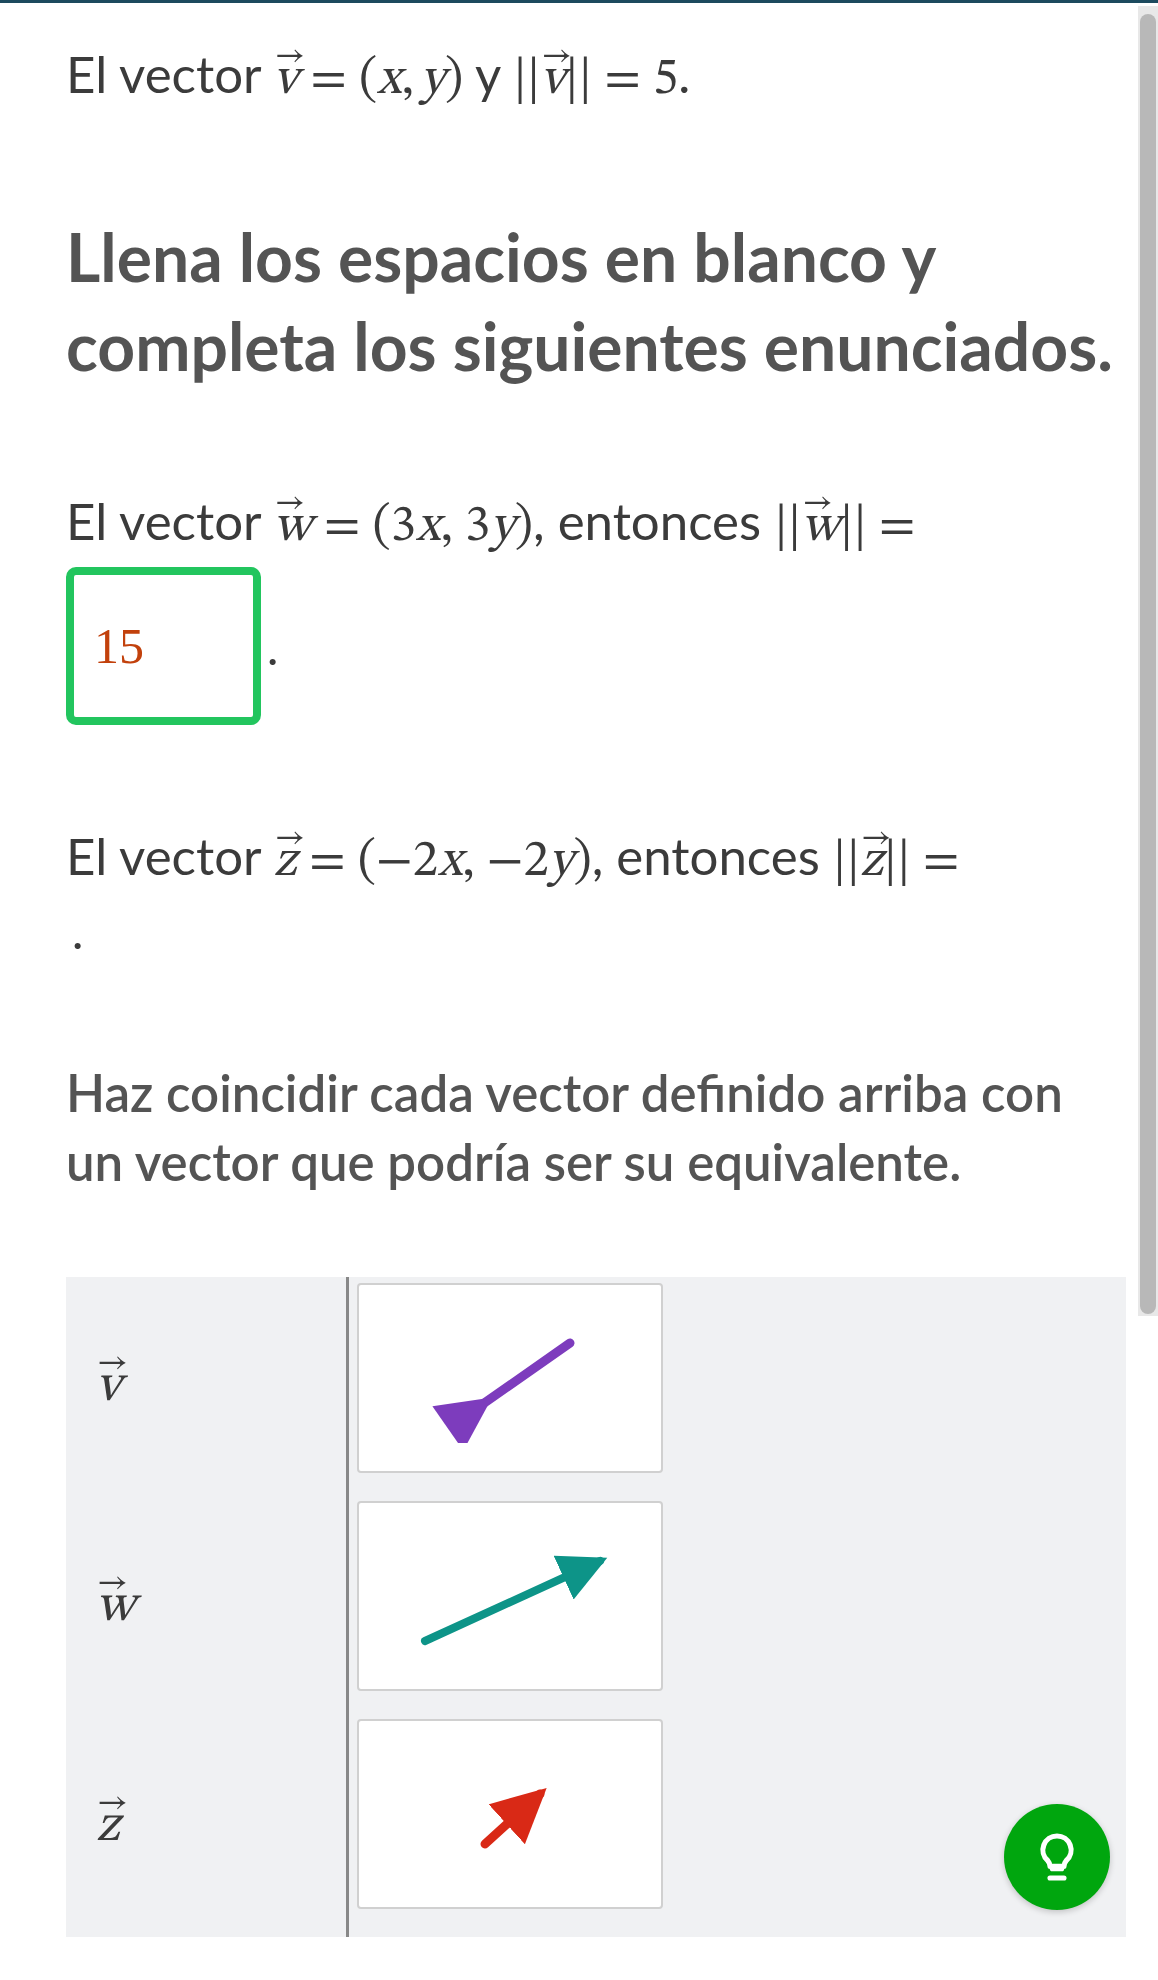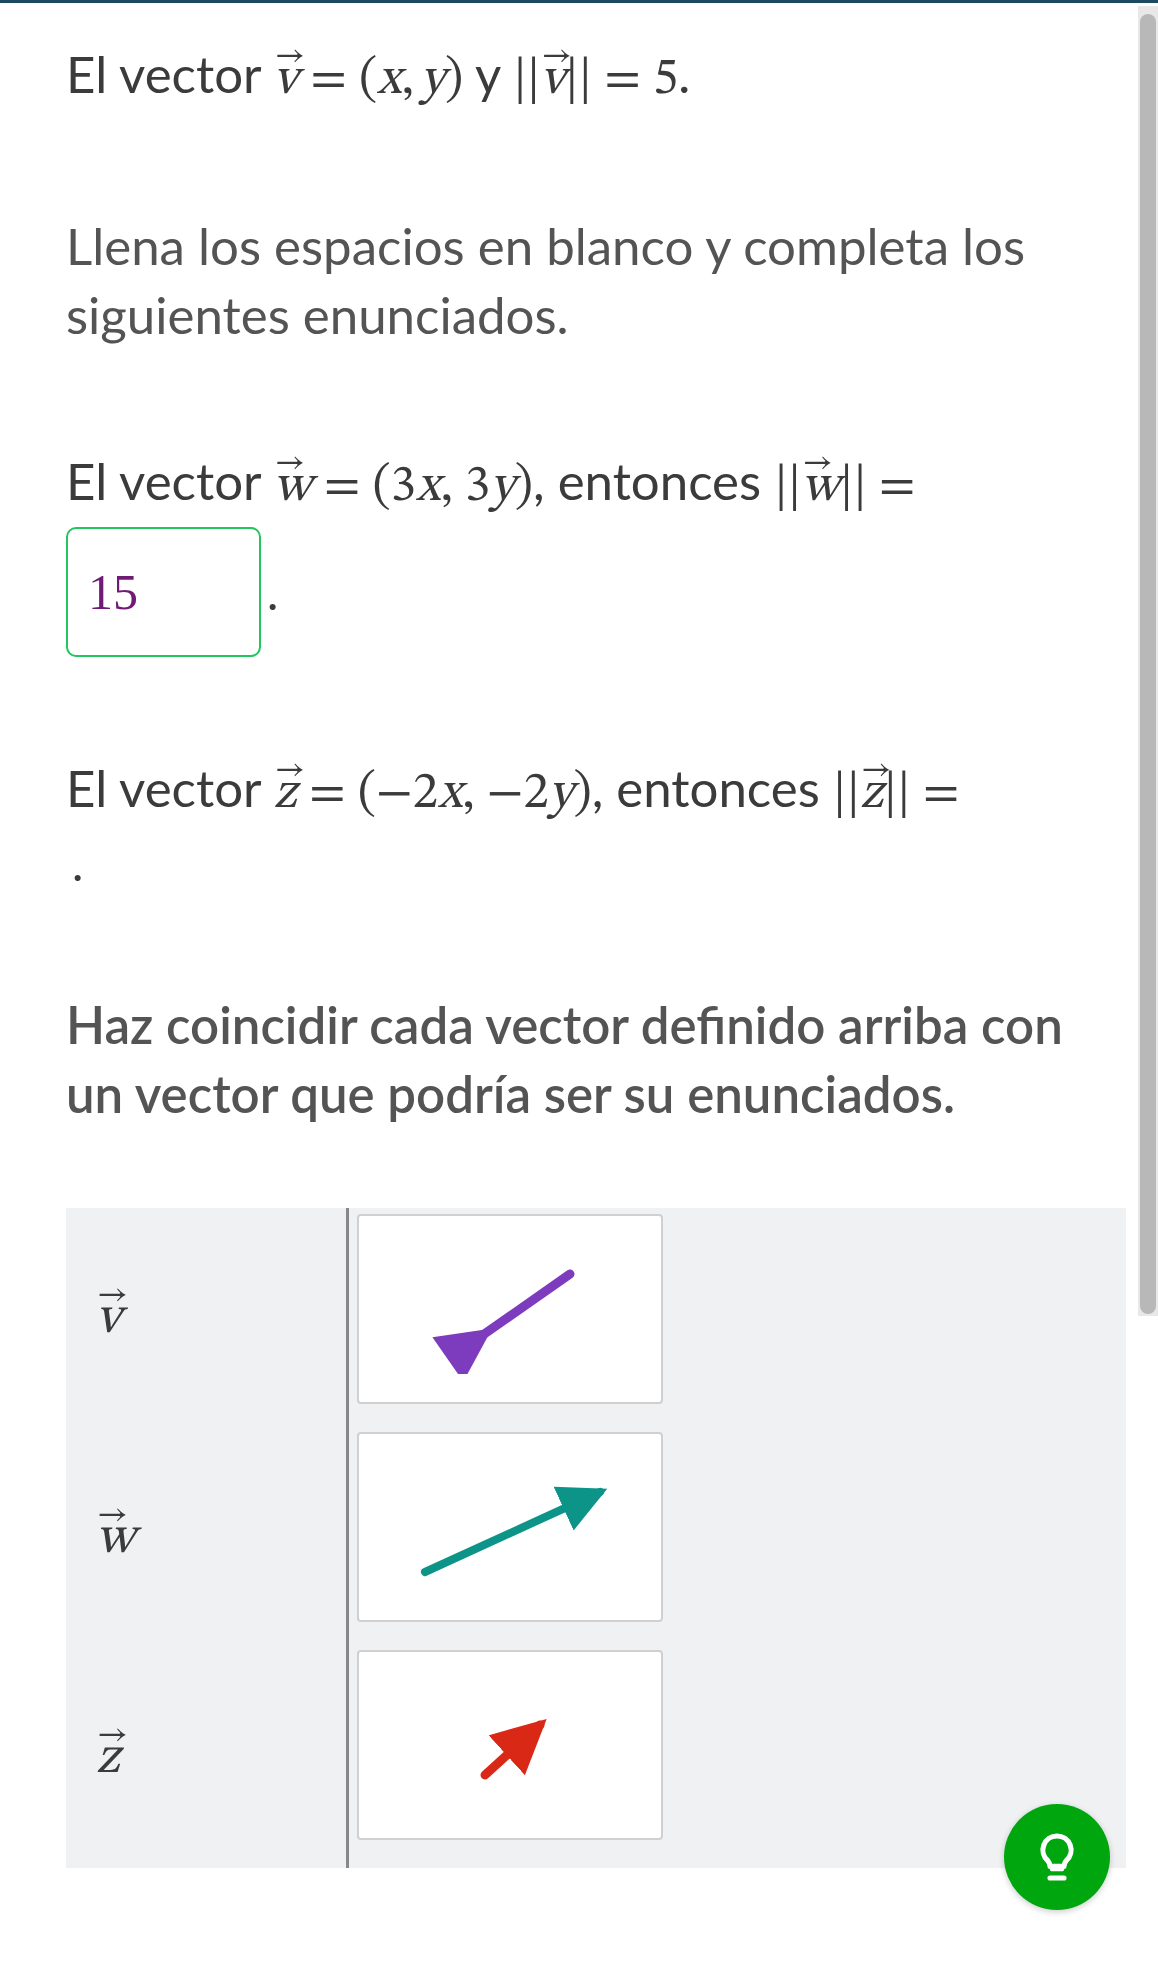--- a/index.html
+++ b/index.html
@@ -2,27 +2,27 @@
 <html><head>
 <meta charset="utf-8">
 <style>
   * { box-sizing: border-box; margin: 0; padding: 0; }
   html, body { width: 1158px; height: 1980px; background: #fff; font-family: -apple-system, "Segoe UI", Lato, Arial, sans-serif; }
   body { border-top: 3px solid #1c4a5e; position: relative; }
   .content { padding: 40px 32px 0 46px; color: #3b3b3b; margin-left: 20px; }
   .line1 { font-size: 51px; color: #3b3b3b; margin-bottom: 100px; }
   .math { font-family: "Cambria Math", "STIX Two Math", "Times New Roman", serif; font-style: italic; }
   .math-up { font-style: normal; }
-  .instr { font-size: 51px; font-weight: 400; color: #545454; line-height: 1.35; margin-bottom: 100px; }
+  .instr { font-size: 66px; font-weight: 700; color: #545454; line-height: 1.35; margin-bottom: 100px; }
   .eqline { font-size: 51px; color: #3b3b3b; margin-bottom: 8px; }
   .input-row { display: flex; align-items: center; margin-bottom: 100px; }
   .answer-input {
-    width: 195px; height: 130px; border: 2px solid #22c55e; border-radius: 10px;
+    width: 195px; height: 158px; border: 8px solid #22c55e; border-radius: 10px;
     font-size: 50px; font-family: "Cambria Math","Times New Roman",serif;
-    padding: 0 20px; color: #701a75; background:#fff;
+    padding: 0 20px; color: #c2410c; background:#fff;
   }
   .period { font-size: 48px; margin-left: 6px; color:#3b3b3b; }
   .instr2 { font-size: 51px; font-weight: 600; color: #545454; line-height: 1.35; margin-bottom: 80px; }
   
   .match-area { background: #f0f1f3; width: 100%; padding: 0; display: flex; position: relative; }
   .labels-col { width: 280px; display: flex; flex-direction: column; }
   .label-cell { height: 220px; display:flex; align-items:center; padding-left: 30px; font-size: 52px; }
   .divider { width: 3px; background: #888; }
   .cards-col { padding: 6px 0 0 8px; display: flex; flex-direction: column; gap: 28px; }
   .card {
@@ -69,21 +69,21 @@
     <span class="period">.</span>
   </div>
 
   <div class="eqline">
     <span>El vector </span><span class="math"><span class="vec-arrow"><span class="arrow-over">→</span>z</span>&nbsp;<span class="math-up">=</span>&nbsp;<span class="math-up">(−2</span>x<span class="math-up">, −2</span>y<span class="math-up">)</span></span><span>, entonces </span><span class="math"><span class="math-up">||</span><span class="vec-arrow"><span class="arrow-over">→</span>z</span><span class="math-up">||</span>&nbsp;<span class="math-up">=</span></span>
   </div>
   <div class="input-row">
     <span class="period">.</span>
   </div>
 
-  <div class="instr2">Haz coincidir cada vector definido arriba con un vector que podría ser su enunciados.</div>
+  <div class="instr2">Haz coincidir cada vector definido arriba con un vector que podría ser su equivalente.</div>
 
   <div class="match-area">
     <div class="labels-col">
       <div class="label-cell">
         <span class="math"><span class="vec-arrow"><span class="arrow-over">→</span><span>v</span></span></span>
       </div>
       <div class="label-cell">
         <span class="math"><span class="vec-arrow"><span class="arrow-over">→</span><span>w</span></span></span>
       </div>
       <div class="label-cell">

